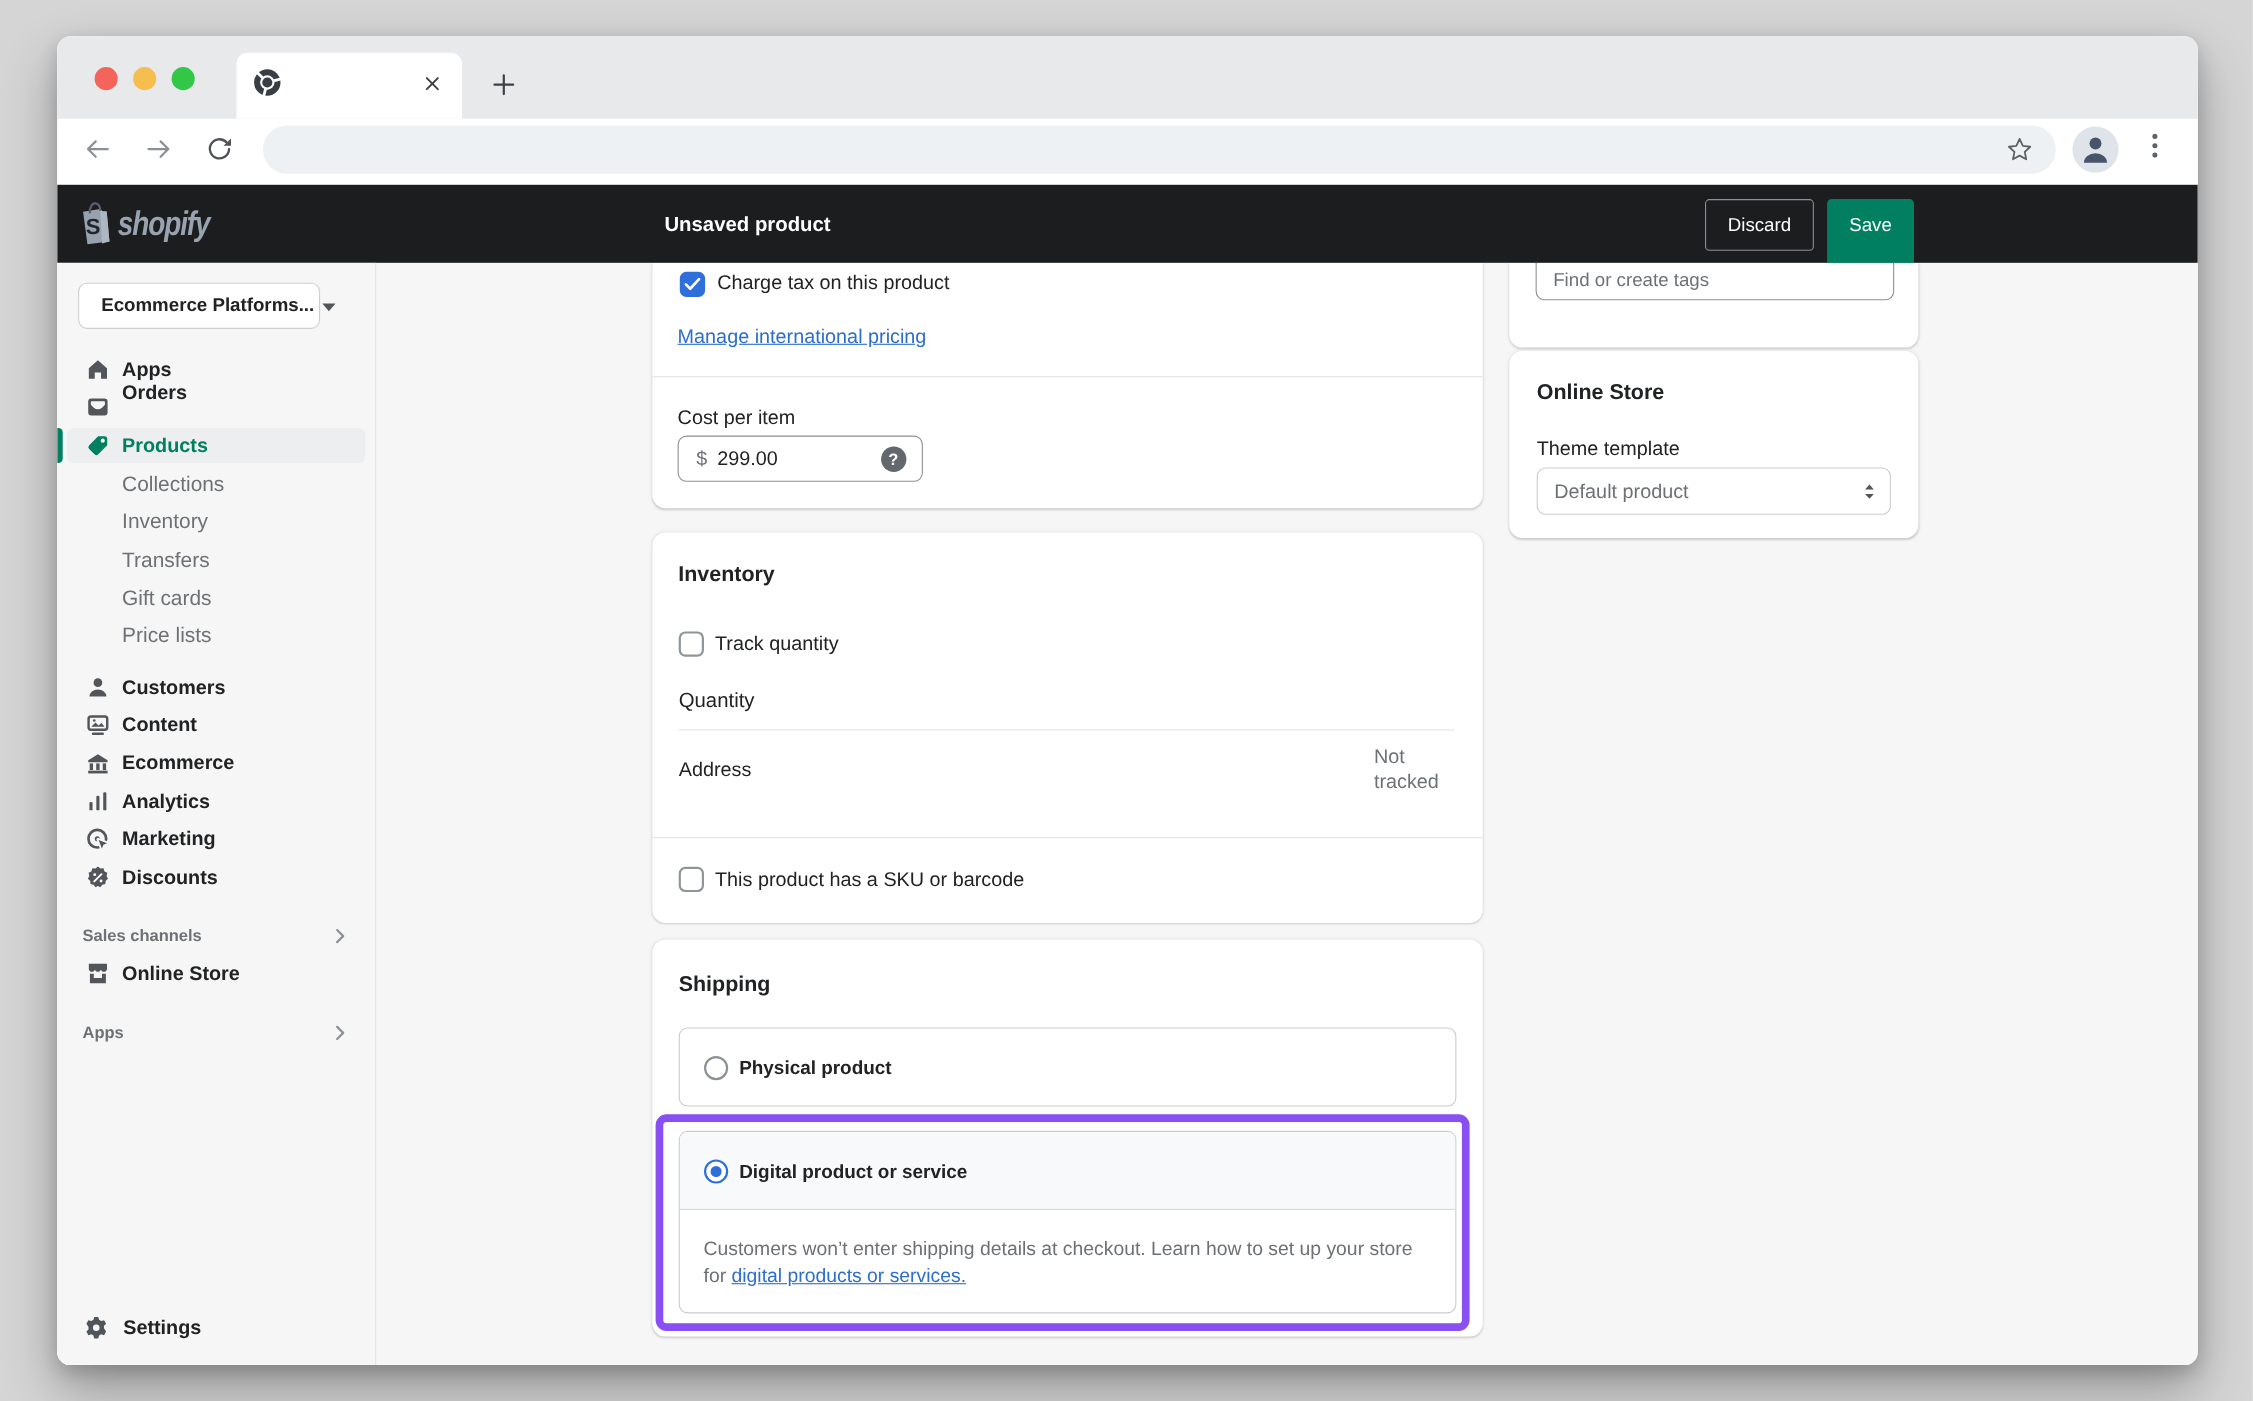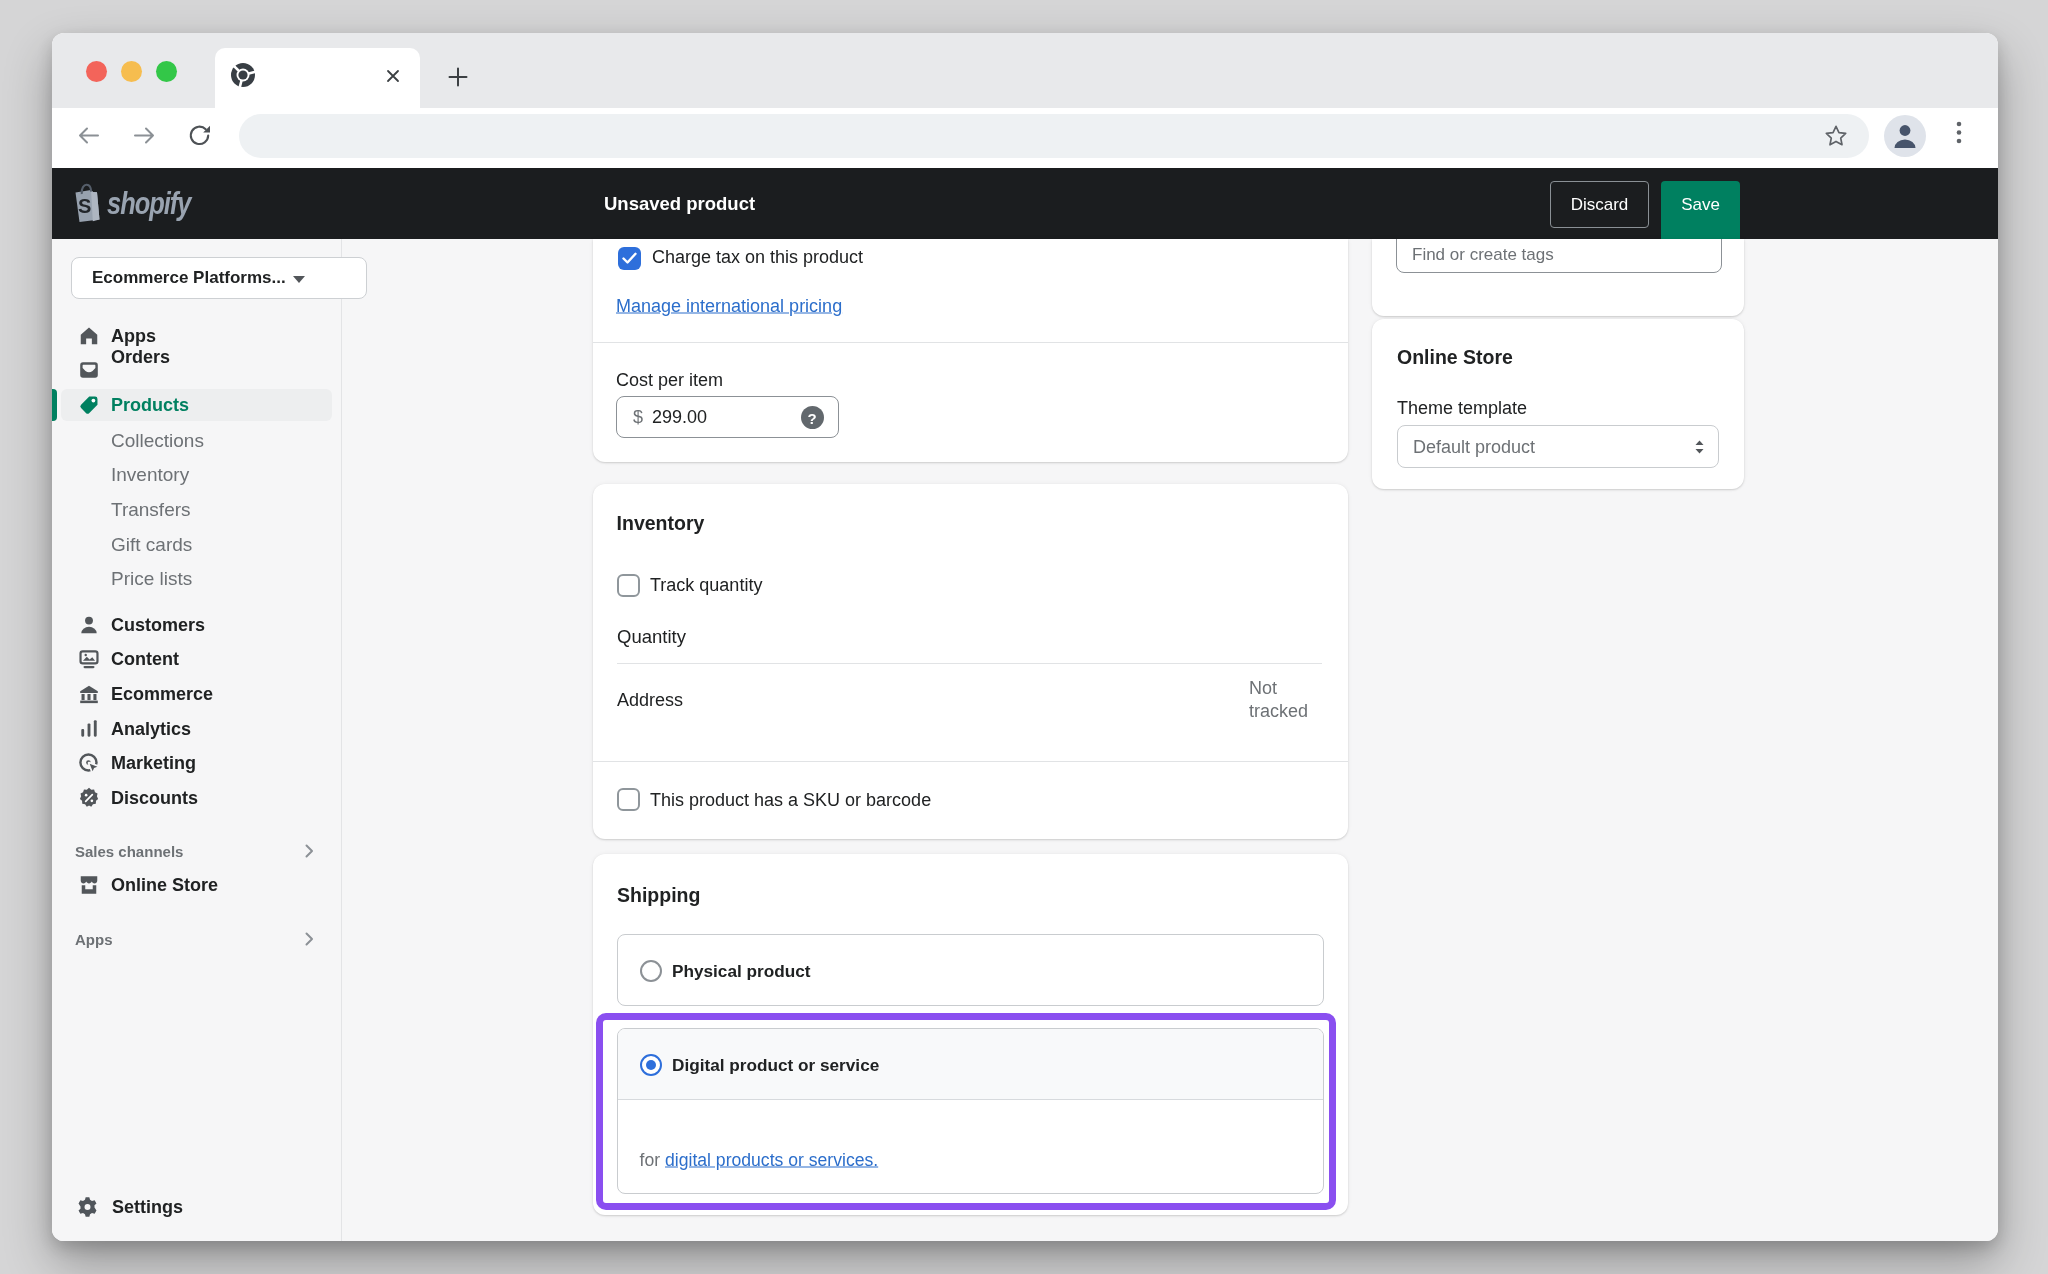--- a/index.html
+++ b/index.html
@@ -20,21 +20,21 @@
   .pill { position:absolute; left:187px; top:6px; width:1630px; height:44px; border-radius:22px; background:#eef1f3; }
   .avatar { position:absolute; left:1832px; top:82px; width:42px; height:42px; border-radius:50%; background:#dfe3ea; }
   
   .appbar { position:absolute; left:0; top:135px; width:100%; height:71px; background:#1b1d1f; }
   .sh-title { position:absolute; left:552px; top:0; height:71px; line-height:71px; color:#fff; font-size:18.5px; font-weight:700; }
   .btn-discard { position:absolute; left:1498px; top:13px; width:99px; height:47px; border:1px solid #8a9095; border-radius:4px; color:#fff; font-size:17px; text-align:center; line-height:45px; }
   .btn-save { position:absolute; left:1609px; top:13px; width:79px; height:64px; background:#008060; border-radius:4px; color:#fff; font-size:17px; text-align:center; line-height:47px; }
   
   .content { position:absolute; left:0; top:206px; width:100%; height:1002px; background:#f6f6f7; }
   .sidebar { position:absolute; left:0; top:0; width:290px; height:100%; background:#f6f6f7; border-right:1px solid #e3e4e6; }
-  .dropbtn { position:absolute; left:19px; top:18px; width:296px; height:42px; background:#fff; border:1px solid #cdd0d3; border-radius:8px; font-size:17px; font-weight:700; color:#202223; line-height:40px; padding-left:20px; }
+  .dropbtn { position:absolute; left:19px; top:18px; width:220px; height:42px; background:#fff; border:1px solid #cdd0d3; border-radius:8px; font-size:17px; font-weight:700; color:#202223; line-height:40px; padding-left:20px; }
   .nav-item { position:absolute; left:59px; font-size:18px; font-weight:700; color:#202223; transform:translateY(-50%); white-space:nowrap; }
   .nav-sub { position:absolute; left:59px; font-size:19px; color:#6d7175; transform:translateY(-50%); white-space:nowrap; }
   .nav-small { position:absolute; left:23px; font-size:15px; font-weight:700; color:#6d7175; transform:translateY(-50%); white-space:nowrap; }
   .nav-ico { position:absolute; left:26px; transform:translateY(-50%); }
   .card { position:absolute; background:#fff; border-radius:12px; box-shadow:0 0 5px rgba(23,24,24,0.05), 0 1px 2px rgba(0,0,0,0.15); }
   .h2 { font-weight:700; font-size:19.5px; color:#202223; }
   .txt { font-size:18px; color:#202223; }
   .gray { color:#6d7175; }
   .link { color:#2c6ecb; text-decoration:underline; }
   .cy { position:absolute; transform:translateY(-50%); white-space:nowrap; }
@@ -241,20 +241,21 @@
         <div class="radio" style="left:22px; top:25px;"></div>
         <div class="cy txt" style="left:54px; top:36px; font-weight:700; font-size:17.2px;">Physical product</div>
       </div>
       <div class="abs" style="left:2.6px; top:159px; width:740.4px; height:197px; border:7px solid #8a4ff0; border-radius:10px;"></div>
       <div class="optbox" style="top:174px; height:166px; overflow:hidden;">
         <div class="abs" style="left:0; top:0; width:705px; height:71px; background:#f8f9fa; border-bottom:1px solid #d7dadd;"></div>
         <div class="radio" style="left:22px; top:25px; border-color:#2e6fdb;">
           <span class="abs" style="left:4px; top:4px; width:10px; height:10px; border-radius:50%; background:#2e6fdb;"></span>
         </div>
         <div class="cy txt" style="left:54px; top:36px; font-weight:700; font-size:17.2px;">Digital product or service</div>
+        <div class="cy txt gray" style="left:21.6px; top:106px; font-size:17.6px;">Customers won’t enter shipping details at checkout. Learn how to set up your store</div>
         <div class="cy txt gray" style="left:21.6px; top:130.6px; font-size:17.6px;">for <span class="link">digital products or services.</span></div>
       </div>
     </div>
 
     <div class="card" style="left:1320px; top:0; width:372px; height:77px; border-radius:0 0 12px 12px; overflow:hidden;">
       <div class="input" style="left:24px; top:-8px; width:326px; height:42px;"></div>
       <div class="cy gray" style="left:40px; top:16px; font-size:17px;">Find or create tags</div>
     </div>
 
     <div class="card" style="left:1320px; top:80px; width:372px; height:170px;">

